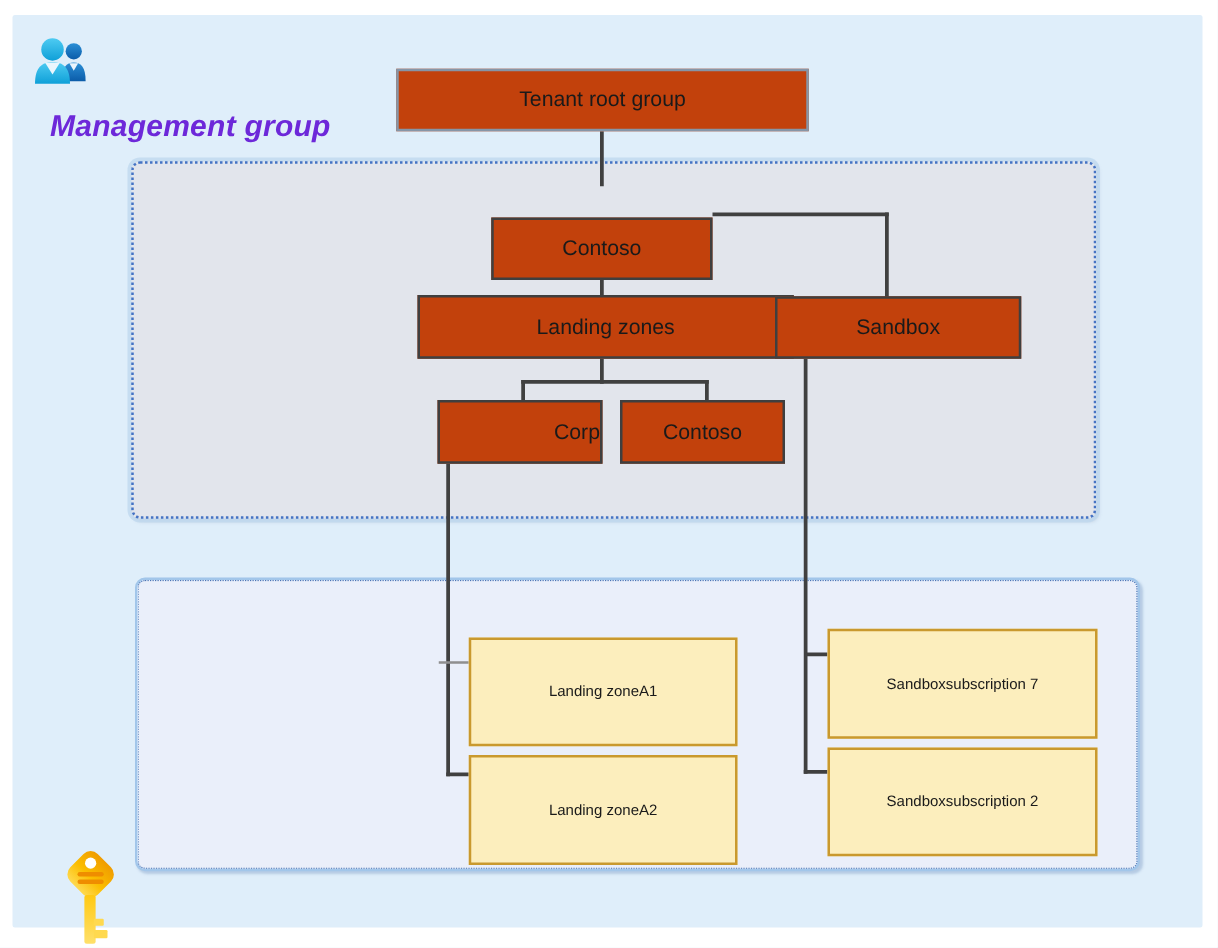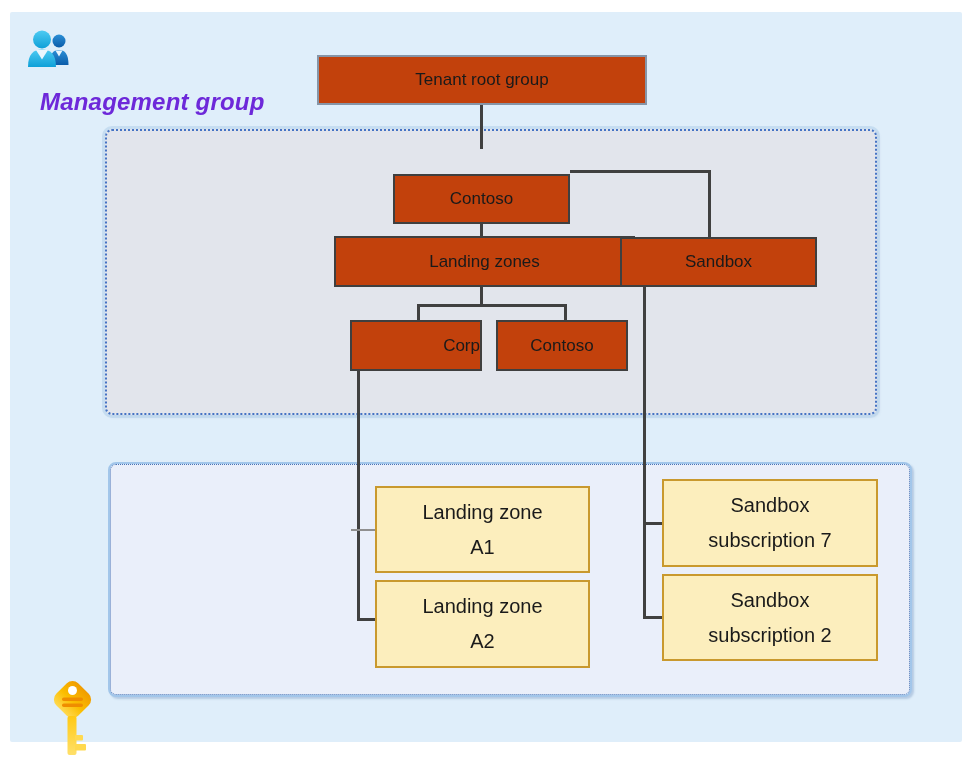--- a/index.html
+++ b/index.html
@@ -53,26 +53,27 @@
     justify-content: center;
     font-size: 17px;
     color: #1a1a1a;
   }
   #node-tenant-root { border: 2px solid #8695a7; }
   .subnode {
     position: absolute;
     background: #fceebd;
     border: 2px solid #c9992e;
     display: flex;
-    flex-direction: column;
+    flex-direction: row;
     align-items: center;
     justify-content: center;
-    font-size: 20px;
+    font-size: 12px;
     color: #1a1a1a;
     line-height: 1.75;
+    margin-top: 24px;
   }
   
   .big-label {
     position: absolute;
     font-size: 24px;
     font-weight: bold;
     color: #6d28d9;
     letter-spacing: 0.2px;
     font-style: italic;
   }

